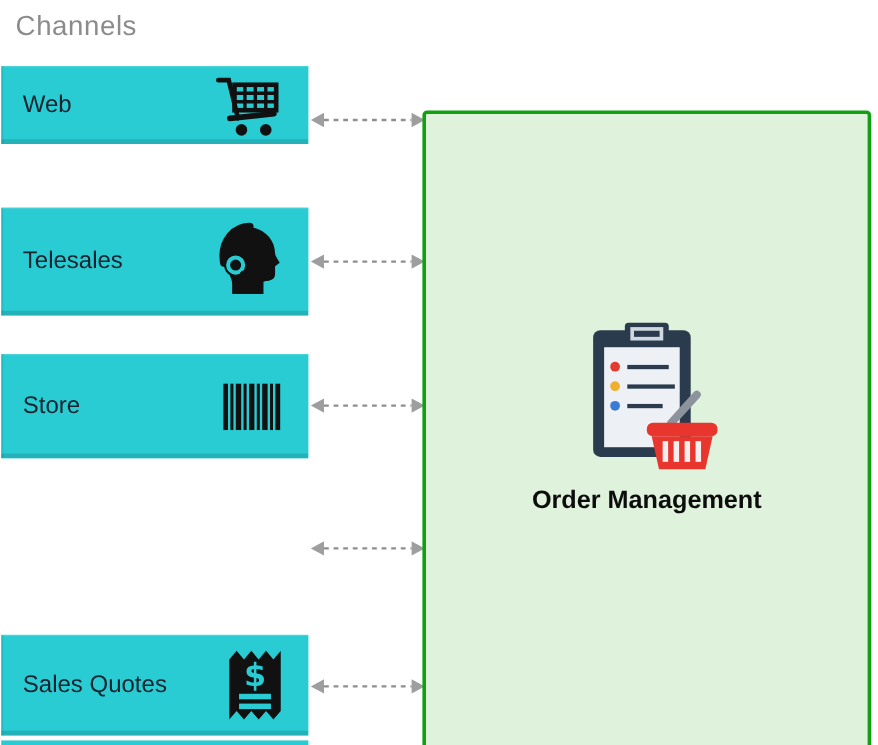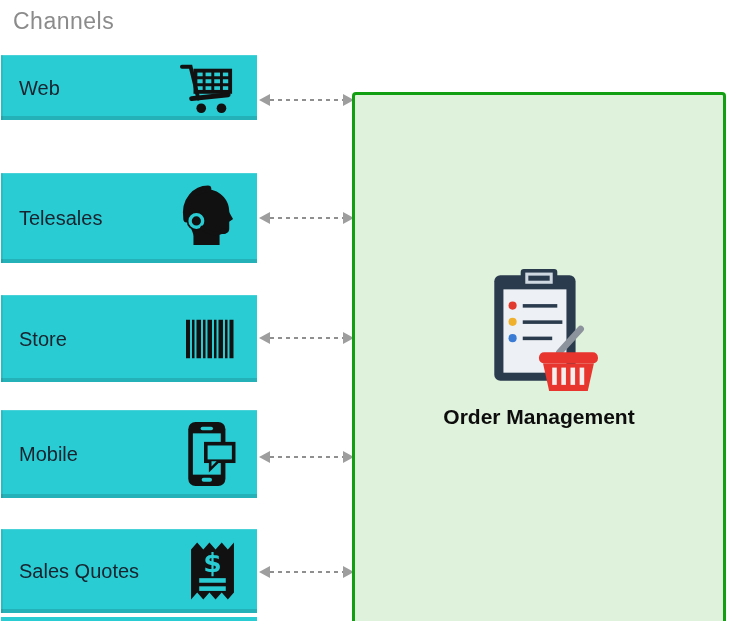--- a/index.html
+++ b/index.html
@@ -99,34 +99,20 @@
         <rect x="17" y="0" width="2.5" height="39" fill="#111111"></rect>
         <rect x="21.5" y="0" width="4.5" height="39" fill="#111111"></rect>
         <rect x="28" y="0" width="2.5" height="39" fill="#111111"></rect>
         <rect x="32.5" y="0" width="4.5" height="39" fill="#111111"></rect>
         <rect x="39" y="0" width="2.5" height="39" fill="#111111"></rect>
         <rect x="43.5" y="0" width="4" height="39" fill="#111111"></rect>
       </svg>
     </span>
   </div>
 
-  <div class="channel-box" id="box-mobile">
-    <span class="label">Mobile</span>
-    <span class="icon">
-      <svg width="48" height="64" viewBox="0 0 46 62">
-        <rect x="0" y="0" width="36" height="62" rx="7" fill="#111111"></rect>
-        <rect x="4.5" y="11" width="27" height="40" fill="#2accd3"></rect>
-        <rect x="12" y="4.5" width="12" height="3.5" rx="1.75" fill="#2accd3"></rect>
-        <rect x="13" y="54" width="10" height="4" rx="2" fill="#2accd3"></rect>
-        <polygon points="20,37 20,49 31,38" fill="#111111"></polygon>
-        <rect x="17" y="21" width="27" height="17" fill="#2accd3" stroke="#111111" stroke-width="3.5"></rect>
-        <polygon points="22.5,38 22.5,43 27.5,38" fill="#2accd3"></polygon>
-      </svg>
-    </span>
-  </div>
 
   <div class="channel-box" id="box-salesquotes">
     <span class="label">Sales Quotes</span>
     <span class="icon">
       <svg width="47" height="62" viewBox="0 0 46 60">
         <path d="M2,9 L8,2 L14,9 L20,2 L26,9 L32,2 L38,9 L44,2 L44,51 L38,58 L32,51 L26,58 L20,51 L14,58 L8,51 L2,58 Z" fill="#111111"></path>
         <text x="23" y="31" font-size="26" font-weight="bold" fill="#2accd3" text-anchor="middle" font-family="DejaVu Sans, sans-serif">$</text>
         <rect x="10" y="37" width="26" height="4.5" fill="#2accd3"></rect>
         <rect x="10" y="45" width="26" height="4.5" fill="#2accd3"></rect>
       </svg>

